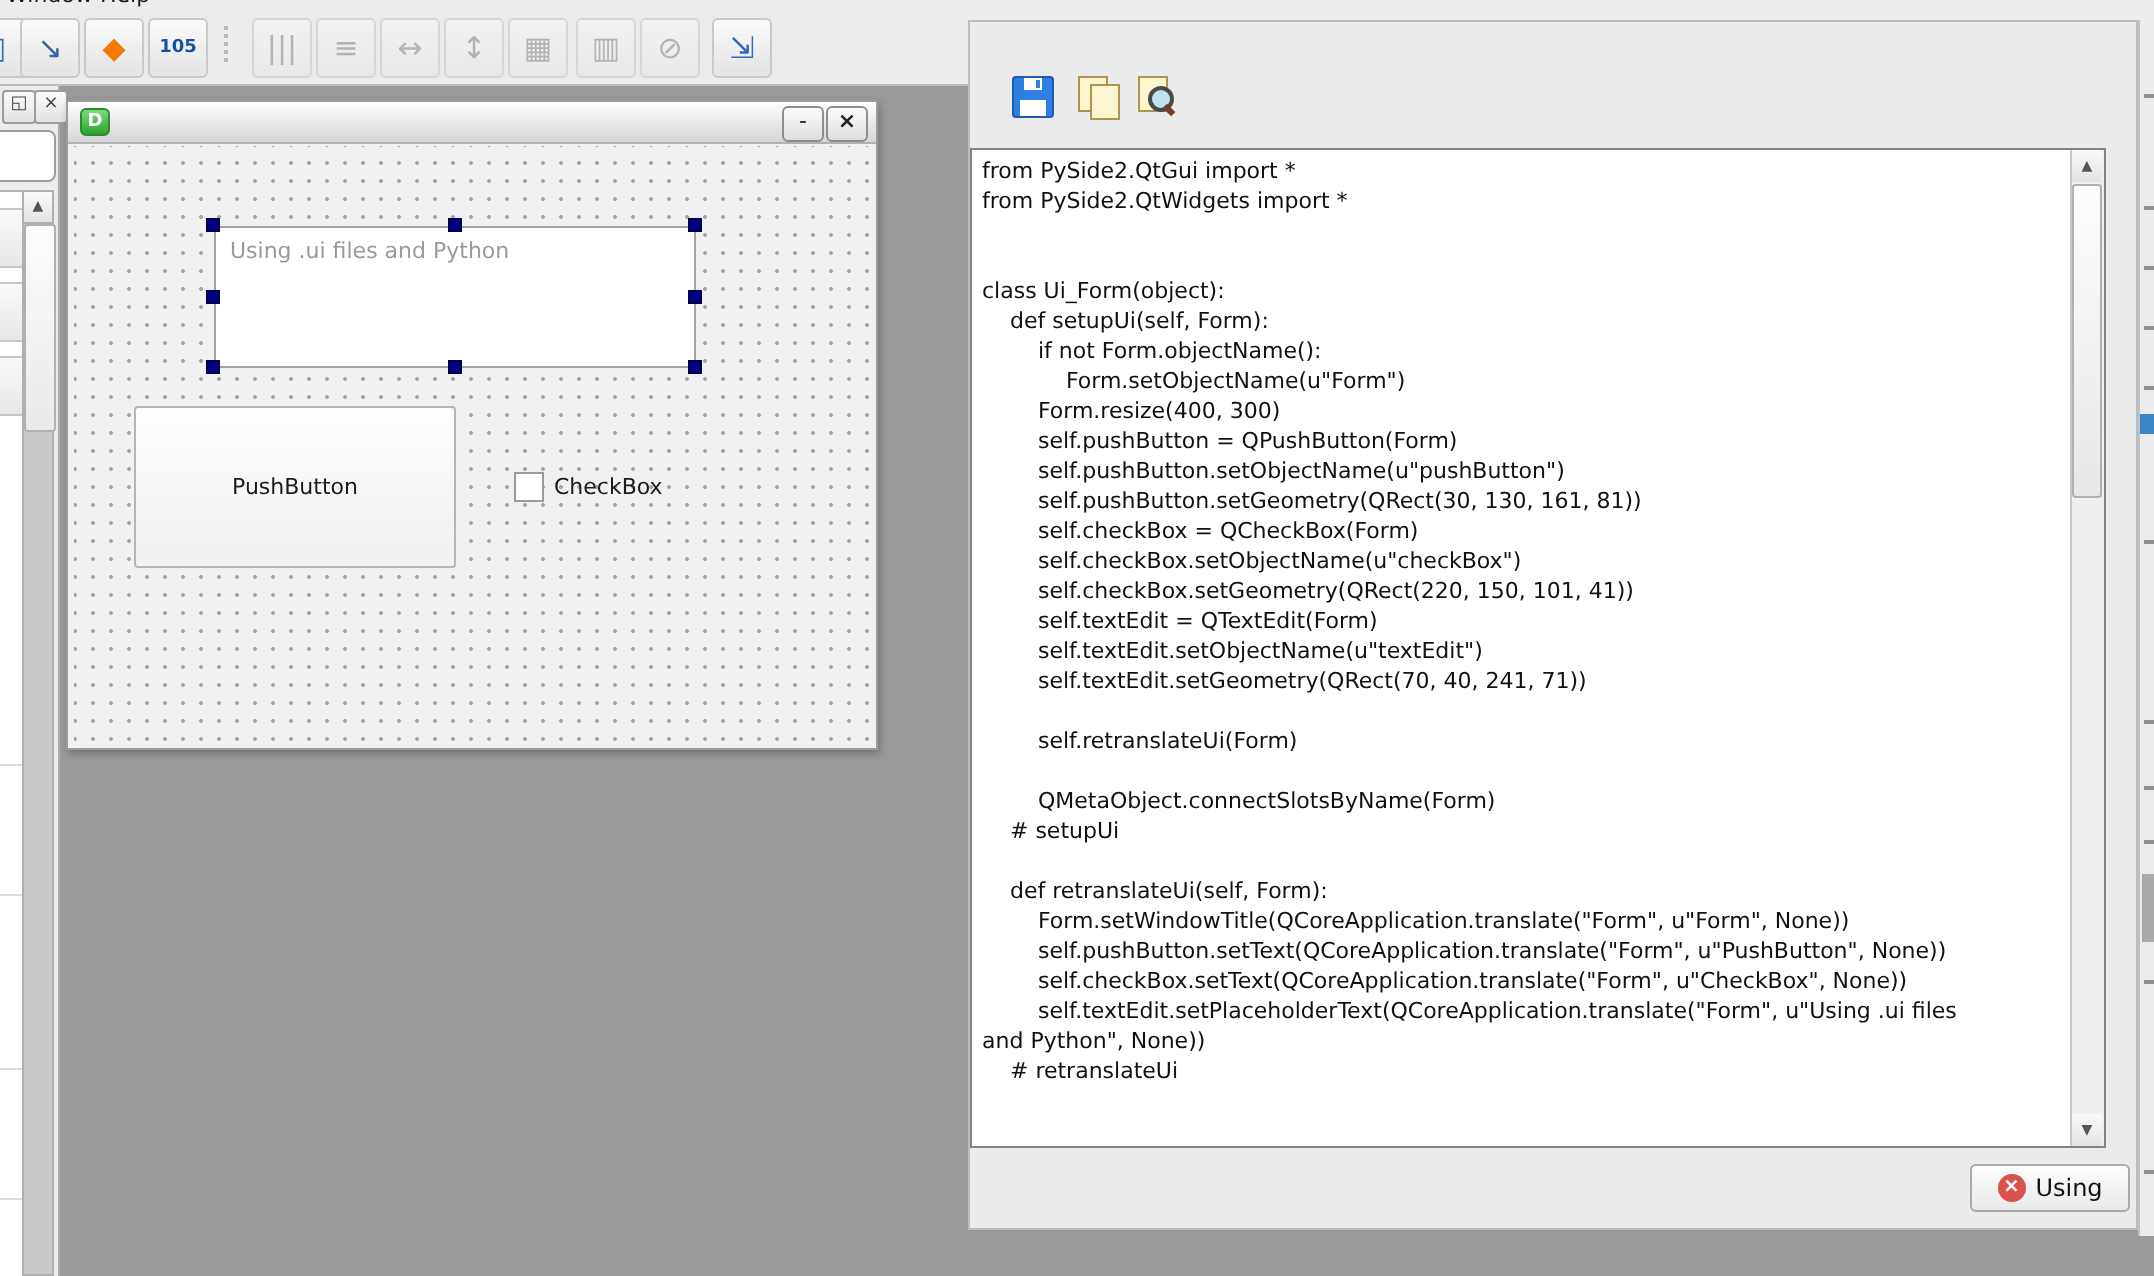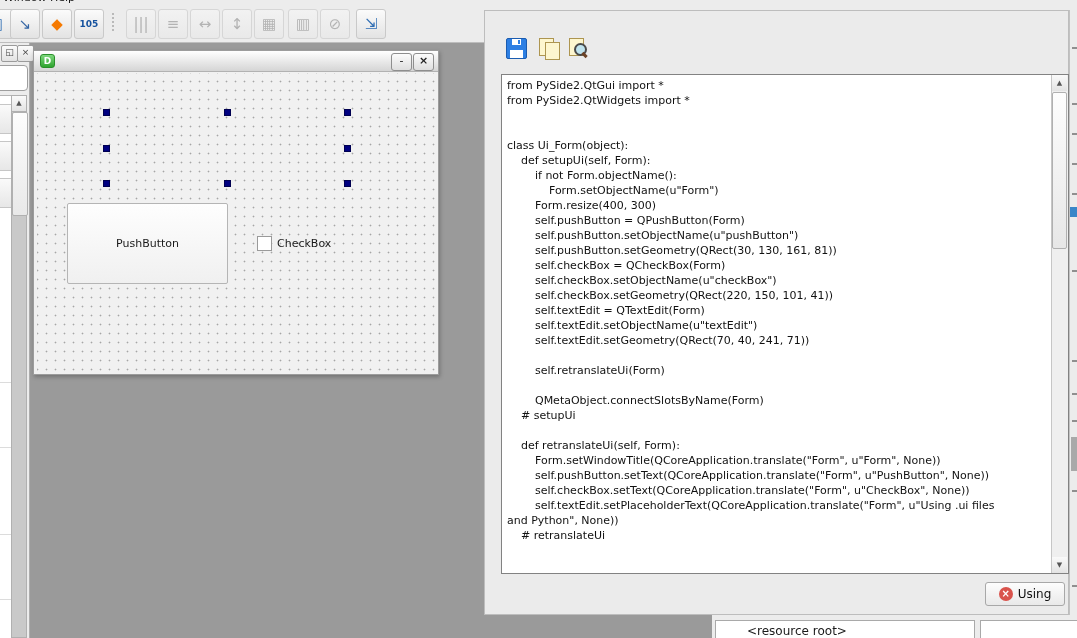--- a/index.html
+++ b/index.html
@@ -57,21 +57,21 @@
   #fw-pushbutton{left:30px;top:130px;width:161px;height:81px;border:1px solid #b5b5b5;border-radius:2px;
     background:linear-gradient(#fefefe,#f0f0f0);display:flex;align-items:center;justify-content:center;
     font-size:11px;color:#1a1a1a;}
   #fw-checkbox{left:220px;top:150px;width:101px;height:41px;display:flex;align-items:center;}
   #fw-checkbox .box{width:13px;height:13px;background:#fff;border:1px solid #9a9a9a;margin-right:5px;}
   #fw-checkbox .lbl{font-size:11px;color:#1a1a1a;}
 
   
   #code-dialog{left:484px;top:10px;width:585px;height:605px;background:#ebebeb;border:1px solid #bdbdbd;}
   .dlg-icon{position:absolute;top:27px;width:22px;height:22px;}
-  #code-area{left:16px;top:63px;width:568px;height:500px;background:#fff;border:1px solid #828282;overflow:hidden;}
+  #code-area{left:0;top:63px;width:568px;height:500px;background:#fff;border:1px solid #828282;overflow:hidden;}
   #code-pre{position:absolute;left:5px;top:3px;margin:0;font-family:"DejaVu Sans","Liberation Sans",sans-serif;
     font-size:11px;line-height:15px;white-space:pre;color:#111;}
   #code-scroll{position:absolute;right:0;top:0;width:16px;height:498px;background:#efefef;border-left:1px solid #c6c6c6;}
   #code-scroll .sb-btn{position:absolute;left:0;width:15px;height:16px;background:linear-gradient(#fafafa,#e3e3e3);
     font-size:7px;text-align:center;line-height:16px;color:#555;}
   #code-thumb{position:absolute;left:0;top:17px;width:15px;height:157px;background:linear-gradient(#fdfdfd,#e7e7e7);
     border:1px solid #b0b0b0;border-radius:2px;box-sizing:border-box;}
   #close-button{left:500px;top:571px;width:80px;height:24px;border:1px solid #a8a8a8;border-radius:3px;
     background:linear-gradient(#fdfdfd,#e9e9e9);display:flex;align-items:center;justify-content:center;gap:5px;
     font-size:12px;color:#111;}
@@ -171,20 +171,21 @@
   </div>
 
   <div class="abs" id="form-window">
     <div class="abs" id="form-titlebar">
       <div class="abs" id="form-icon">D</div>
       <div id="form-title">Form - untitled*</div>
       <div class="win-btn" style="right:26px">-</div>
       <div class="win-btn" style="right:4px;font-weight:bold">×</div>
     </div>
     <div class="abs" id="form-canvas">
+      <div class="abs" id="fw-textedit">Using .ui files and Python</div>
 
       <div class="handle" style="left:66px;top:36px"></div>
       <div class="handle" style="left:187px;top:36px"></div>
       <div class="handle" style="left:307px;top:36px"></div>
       <div class="handle" style="left:66px;top:72px"></div>
       <div class="handle" style="left:307px;top:72px"></div>
       <div class="handle" style="left:66px;top:107px"></div>
       <div class="handle" style="left:187px;top:107px"></div>
       <div class="handle" style="left:307px;top:107px"></div>
       <div class="abs" id="fw-pushbutton">PushButton</div>
@@ -266,20 +267,14 @@
     <div id="sliver-blue"></div>
     <div class="tick" style="top:260px"></div>
     <div class="tick" style="top:350px"></div>
     <div class="tick" style="top:383px"></div>
     <div class="tick" style="top:410px"></div>
     <div id="sliver-thumb"></div>
     <div class="tick" style="top:480px"></div>
     <div class="tick" style="top:575px"></div>
   </div>
 
-  <div class="abs" id="resource-strip">
-    <div class="res-box" style="left:3px;width:258px">
-      <span id="resource-root-label">&lt;resource root&gt;</span>
-    </div>
-    <div class="res-box" style="left:268px;width:96px"></div>
-  </div>
 
 </div>
 
 </body></html>

